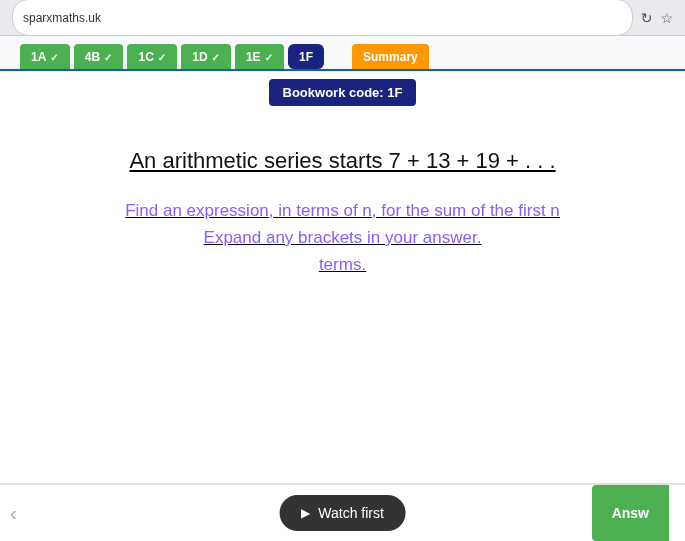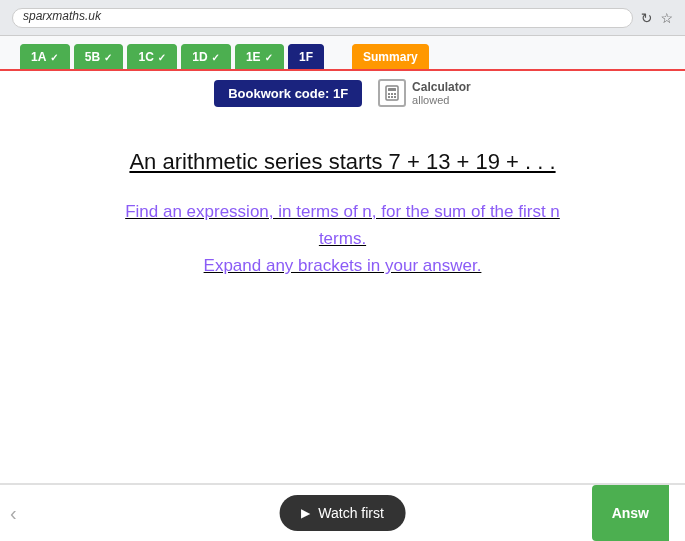--- a/index.html
+++ b/index.html
@@ -20,27 +20,27 @@
       display: flex;
       align-items: center;
       padding: 0 12px;
       gap: 8px;
       border-bottom: 1px solid #ccc;
     }
     .browser-url {
       flex: 1;
       background: white;
       border-radius: 16px;
-      height: 20px;
-      display: flex;
+      height: 37px;
+      display: flex;
+      align-items: center;
       padding: 0 10px;
       font-size: 12px;
       color: #333;
       border: 1px solid #ccc;
-      font-style: italic;
     }
     .browser-icons {
       display: flex;
       gap: 8px;
       align-items: center;
       color: #555;
       font-size: 14px;
     }
 
     
@@ -71,21 +71,21 @@
       font-size: 13px;
     }
 
     
     .tabs-bar {
       background: #f8f9fa;
       padding: 8px 20px 0 20px;
       display: flex;
       align-items: center;
       gap: 4px;
-      border-bottom: 2px solid #ef4444;
+      border-bottom: 2px solid #0369a1;
     }
     .tab {
       display: flex;
       align-items: center;
       gap: 4px;
       padding: 5px 10px;
       border-radius: 4px 4px 0 0;
       font-size: 12px;
       font-weight: bold;
       cursor: pointer;
@@ -96,20 +96,21 @@
     }
     .tab.completed {
       background: #4caf50;
       color: white;
       border-color: #4caf50;
     }
     .tab.active {
       background: #1a237e;
       color: white;
       border-color: #1a237e;
+      border-radius: 6px;
     }
     .tab.summary {
       background: #ff9800;
       color: white;
       border-color: #ff9800;
       margin-left: 24px;
     }
     .check-icon {
       font-size: 10px;
     }
@@ -252,21 +253,21 @@
     </div>
   </div>
 
 
   <div class="tabs-bar">
     <div class="tab completed">
       <span>1A</span>
       <span class="check-icon">✓</span>
     </div>
     <div class="tab completed">
-      <span>5B</span>
+      <span>4B</span>
       <span class="check-icon">✓</span>
     </div>
     <div class="tab completed">
       <span>1C</span>
       <span class="check-icon">✓</span>
     </div>
     <div class="tab completed">
       <span>1D</span>
       <span class="check-icon">✓</span>
     </div>
@@ -279,48 +280,30 @@
     </div>
     <div class="tab summary">
       <span>Summary</span>
     </div>
   </div>
 
   <div class="content-wrapper">
 
     <div class="bookwork-bar">
       <div class="bookwork-code">Bookwork code: 1F</div>
-      <div class="calculator-info">
-        <div class="calc-icon">
-          <svg width="16" height="16" viewBox="0 0 16 16" fill="none">
-            <rect x="2" y="1" width="12" height="14" rx="1" stroke="#888" stroke-width="1.5" fill="white"></rect>
-            <rect x="4" y="3" width="8" height="3" rx="0.5" fill="#888"></rect>
-            <rect x="4" y="8" width="2" height="2" rx="0.3" fill="#888"></rect>
-            <rect x="7" y="8" width="2" height="2" rx="0.3" fill="#888"></rect>
-            <rect x="10" y="8" width="2" height="2" rx="0.3" fill="#888"></rect>
-            <rect x="4" y="11" width="2" height="2" rx="0.3" fill="#888"></rect>
-            <rect x="7" y="11" width="2" height="2" rx="0.3" fill="#888"></rect>
-            <rect x="10" y="11" width="2" height="2" rx="0.3" fill="#888"></rect>
-          </svg>
-        </div>
-        <div>
-          <div style="font-size:12px;color:#555;font-weight:bold;">Calculator</div>
-          <div style="font-size:11px;color:#777;">allowed</div>
-        </div>
-      </div>
     </div>
 
     <div class="question-area">
       <div class="question-main">
         <span>An arithmetic series starts 7 + 13 + 19 + . . .</span>
       </div>
       <div class="question-sub">
         <div>Find an expression, in terms of n, for the sum of the first n</div>
+        <div>Expand any brackets in your answer.</div>
         <div>terms.</div>
-        <div>Expand any brackets in your answer.</div>
       </div>
     </div>
 
   </div>
 
   <div class="bottom-bar">
     <div class="left-arrow">‹</div>
     <button class="watch-video-btn">
       <span class="video-icon">▶</span>
       <span>Watch first</span>

